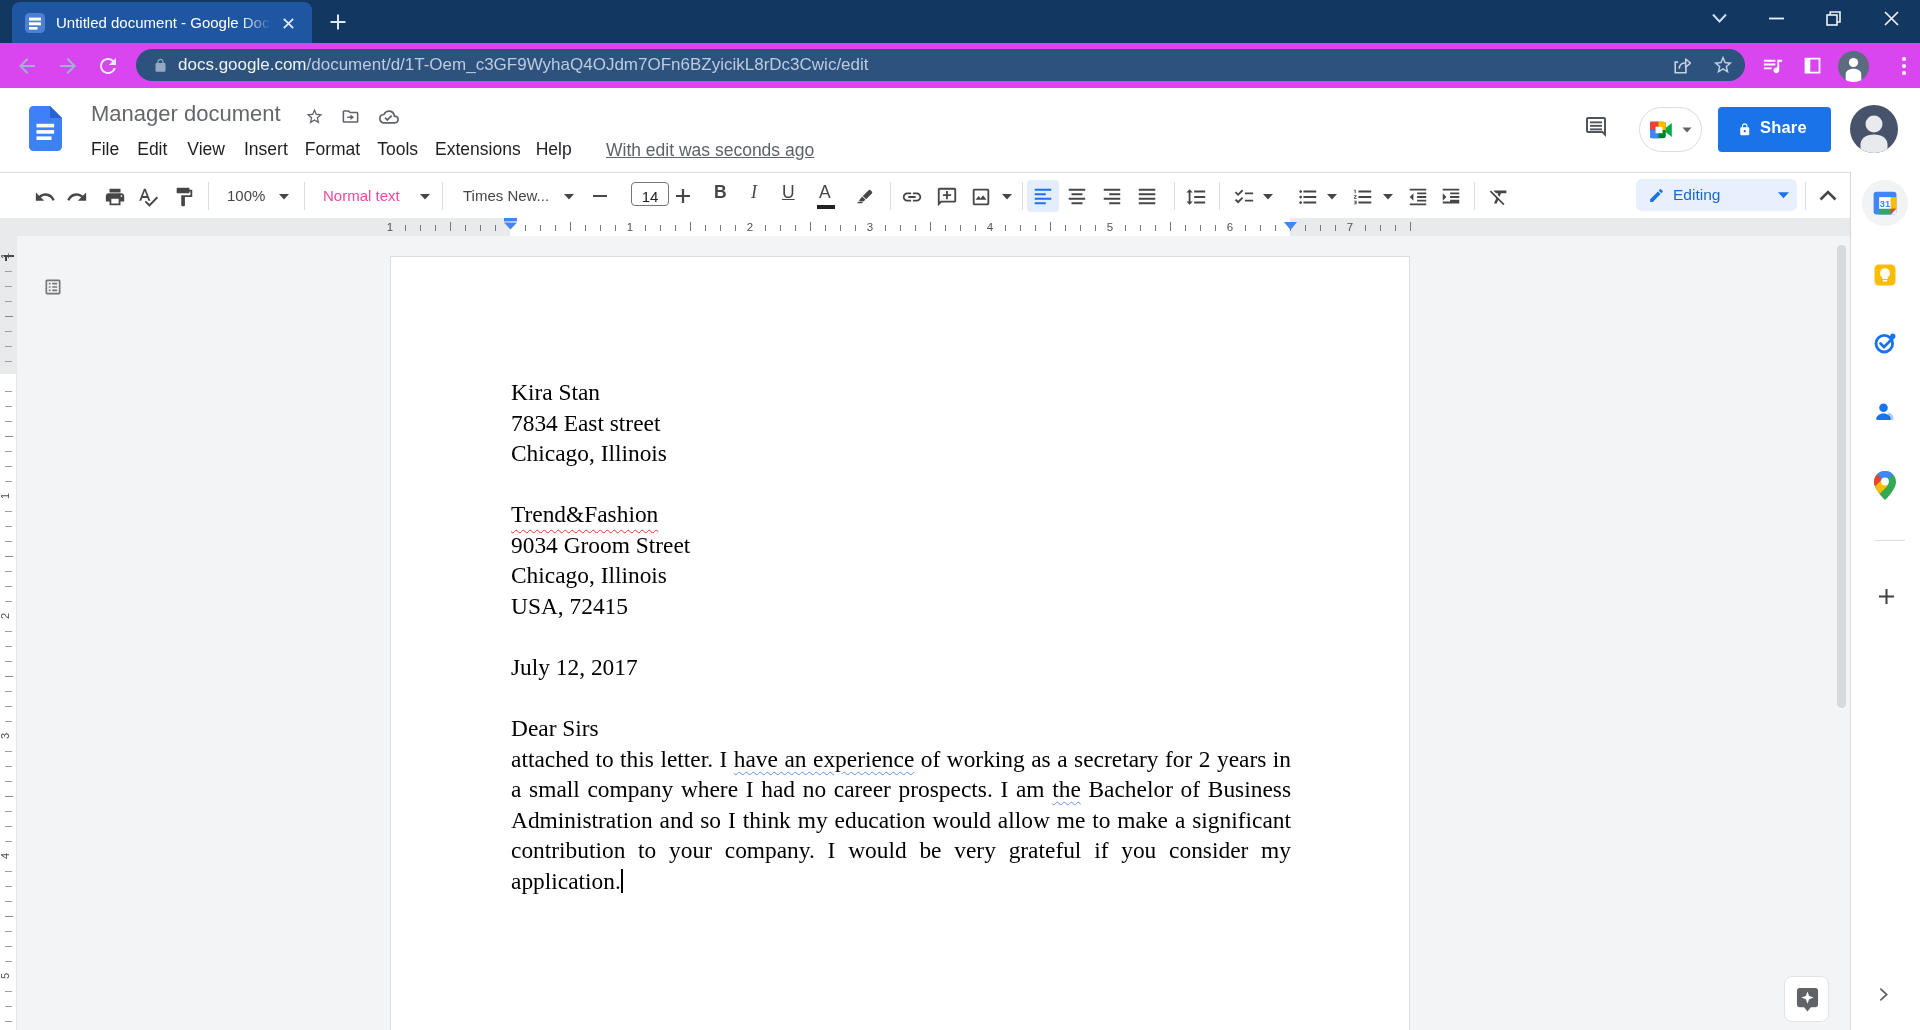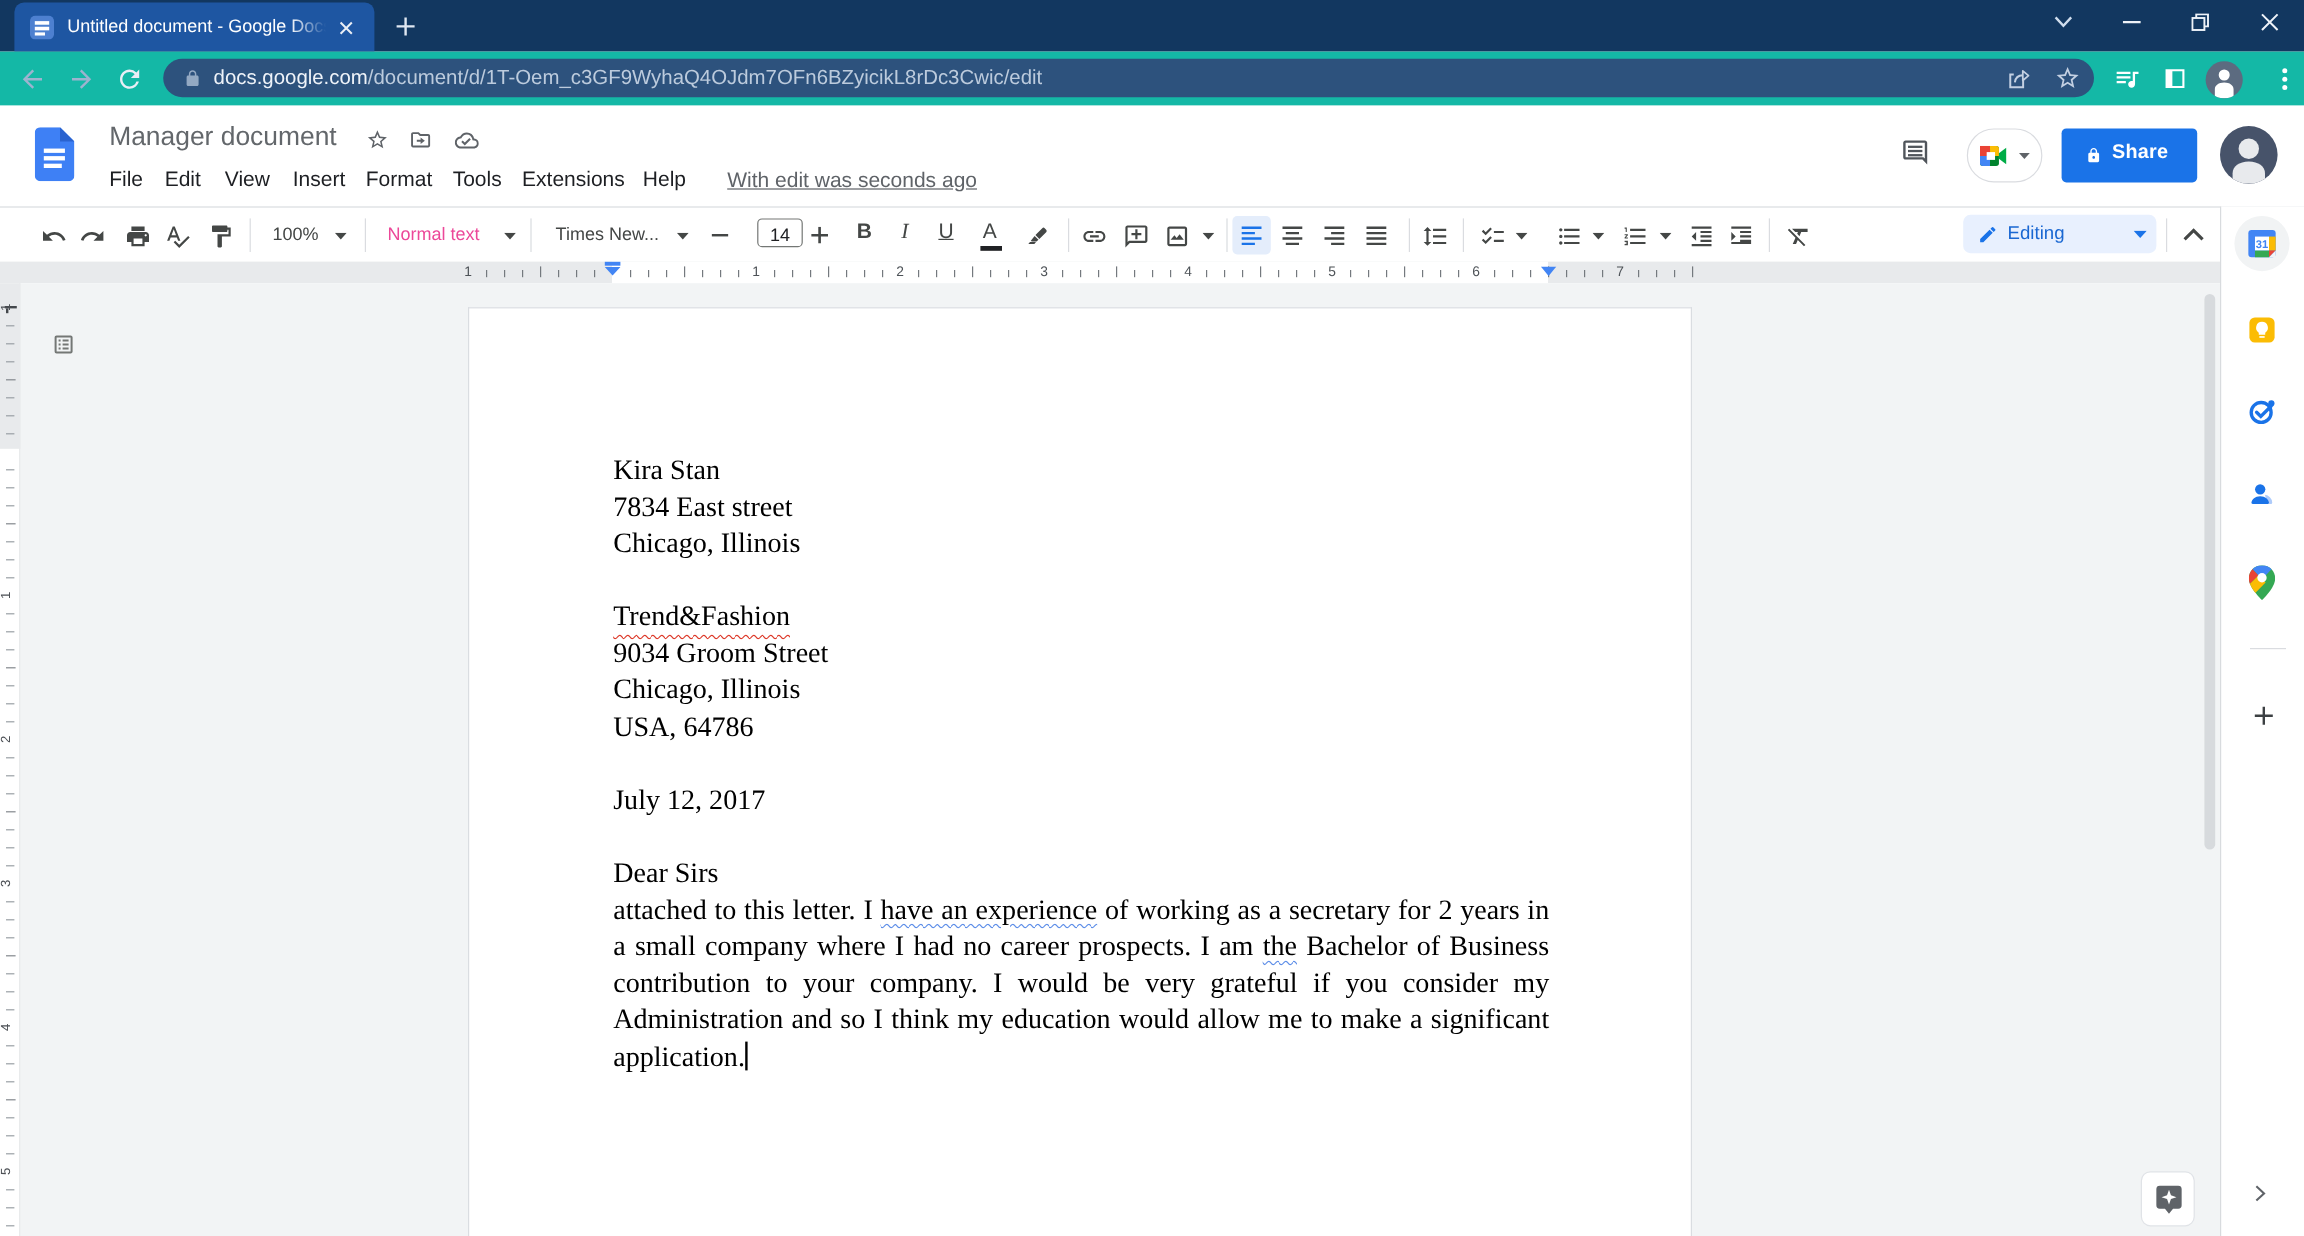--- a/index.html
+++ b/index.html
@@ -5,21 +5,21 @@
   * { margin:0; padding:0; box-sizing:border-box; }
   html,body { width:1920px; height:1030px; overflow:hidden; font-family:"Liberation Sans", sans-serif; }
   .abs { position:absolute; }
   #root { position:relative; width:1920px; height:1030px; background:#fff; }
 
   
   #titlebar { position:absolute; left:0; top:0; width:1920px; height:43px; background:#123760; }
   #tab { position:absolute; left:12px; top:2px; width:300px; height:41px; background:#1e56a2; border-radius:8px 8px 0 0; }
   #tabtitle { position:absolute; left:44px; top:12px; width:218px; height:19px; font-size:15px; color:#fff; white-space:nowrap; overflow:hidden;
     -webkit-mask-image:linear-gradient(90deg,#000 85%,transparent 99%); }
-  #navbar { position:absolute; left:0; top:43px; width:1920px; height:45px; background:#14b8a6;padding-left:12px; }
+  #navbar { position:absolute; left:0; top:43px; width:1920px; height:45px; background:#d946ef;padding-left:12px; }
   #omnibox { position:absolute; left:136px; top:6px; width:1609px; height:32px; background:#2d527d; border-radius:16px; }
   #urltext { position:absolute; left:42px; top:5.5px; font-size:17px; color:#eef3f9; white-space:nowrap; }
   #urltext .path { color:#bccbdd; }
 
   
   #docheader { position:absolute; left:0; top:88px; width:1920px; height:84px; background:#fff; }
   #doctitle { position:absolute; left:91px; top:13px; font-size:22px; color:#63676b; }
   .menuitem { display:inline-block; font-size:17.5px; color:#1d1f23; }
   #menus { position:absolute; left:91px; top:51px; }
   #lastedit { position:absolute; left:606px; top:52px; font-size:17.5px; color:#5f6368; text-decoration:underline; }
@@ -392,29 +392,29 @@
   <div id="canvas">
     <div id="page">
       <div id="doctext">
         <div>Kira Stan</div>
         <div>7834 East street</div>
         <div>Chicago, Illinois</div>
         <div>&nbsp;</div>
         <div><span class="sp-red"><span class="u">Trend&amp;Fashion</span></span></div>
         <div>9034 Groom Street</div>
         <div>Chicago, Illinois</div>
-        <div>USA, 64786</div>
+        <div>USA, 72415</div>
         <div>&nbsp;</div>
         <div>July 12, 2017</div>
         <div>&nbsp;</div>
         <div>Dear Sirs</div>
         <div class="jline">attached to this letter. I <span class="sp-blue">have an experience</span> of working as a secretary for 2 years in</div>
         <div class="jline">a small company where I had no career prospects. I am <span class="sp-blue">the</span> Bachelor of Business</div>
+        <div class="jline">Administration and so I think my education would allow me to make a significant</div>
         <div class="jline">contribution to your company. I would be very grateful if you consider my</div>
-        <div class="jline">Administration and so I think my education would allow me to make a significant</div>
         <div>application.<span id="cursor"></span></div>
       </div>
     </div>
     <div id="vruler">
       <div class="gray"></div>
       <div style="position:absolute;left:4px;top:18.5px;width:10px;height:2.4px;background:#43474b"></div>
       <div style="position:absolute;left:4.5px;top:20.9px;width:2.2px;height:4.2px;background:#43474b"></div>
       <div class="vnum" style="top:14px">1</div>
         <div style="position:absolute;left:5px;top:35px;width:6.5px;height:1.2px;background:#9aa0a5"></div>
         <div style="position:absolute;left:5px;top:50px;width:6.5px;height:1.2px;background:#9aa0a5"></div>

